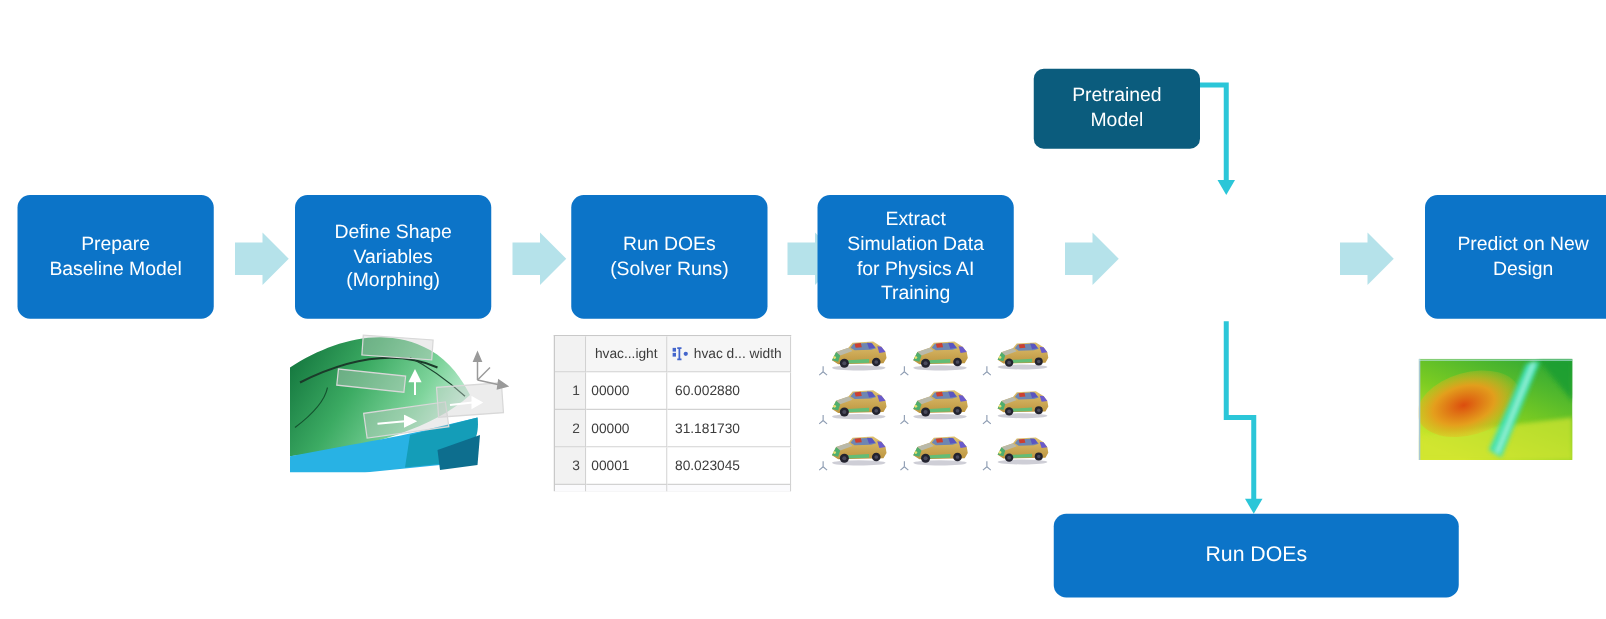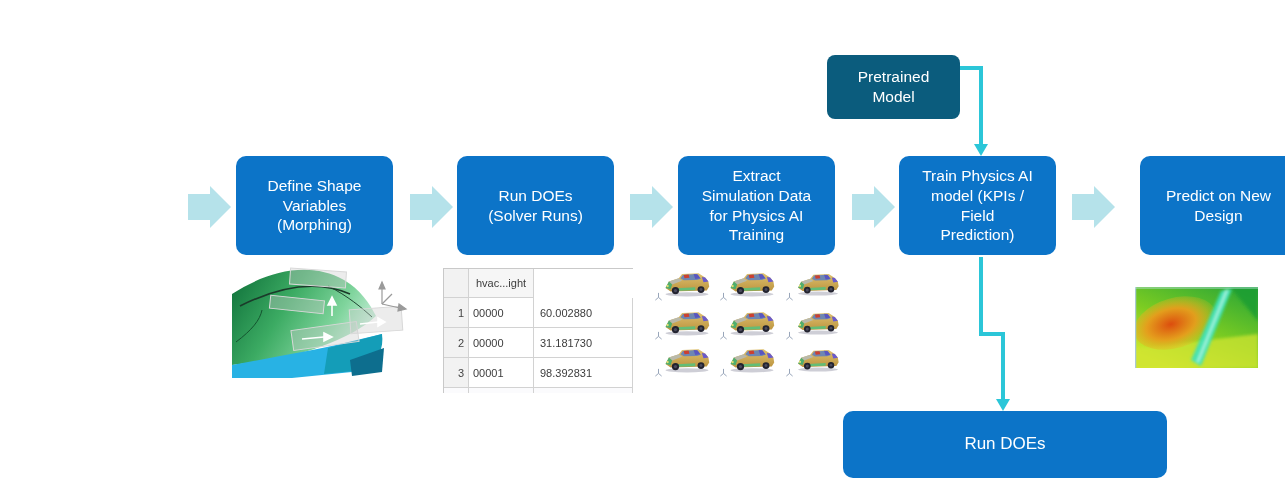--- a/index.html
+++ b/index.html
@@ -71,33 +71,31 @@
       <path d="M960,68 H981 V145" fill="none" stroke="#2bc6d8" stroke-width="4"></path>
       <polygon points="974,144 988,144 981,156" fill="#2bc6d8"></polygon>
     </g>
 
     <g>
       <path d="M981,257 V334 H1003 V400" fill="none" stroke="#2bc6d8" stroke-width="4"></path>
       <polygon points="996,399 1010,399 1003,411" fill="#2bc6d8"></polygon>
     </g>
   </svg>
 
+  <div class="box step-box" style="left:14px">Prepare
+Baseline Model</div>
   <div class="box step-box" style="left:236px">Define Shape
 Variables
 (Morphing)</div>
   <div class="box step-box" style="left:457px">Run DOEs
 (Solver Runs)</div>
-  <div class="box step-box" style="left:678px">Extract
+  <div class="box step-box" style="left:654px">Extract
 Simulation Data
 for Physics AI
 Training</div>
-  <div class="box step-box" style="left:899px">Train Physics AI
-model (KPIs /
-Field
-Prediction)</div>
   <div class="box step-box" style="left:1140px">Predict on New
 Design</div>
 
   <div class="box pretrained-box">Pretrained
 Model</div>
 
   <div class="box bottom-box">
     <div>Run DOEs</div>
   </div>
 
@@ -145,35 +143,48 @@
           <polygon points="167,40 174,45 166,47"></polygon>
         <line x1="150" y1="40" x2="160" y2="30"></line>
       </g>
     </svg>
   </div>
 
   <div class="doe-table">
     <div class="doe-tr doe-th">
       <div class="doe-td doe-num"></div>
       <div class="doe-td" style="justify-content:center">hvac...ight</div>
+      <div class="doe-td">
+        <svg class="th-icon" width="13" height="13" viewBox="0 0 13 13">
+          <g stroke="#4466cc" stroke-width="1.4" fill="#4466cc">
+            <rect x="0.5" y="2" width="1.6" height="1.6"></rect>
+              <rect x="0.5" y="6" width="1.6" height="1.6"></rect>
+            <line x1="5.5" y1="1.5" x2="5.5" y2="10.5"></line>
+              <line x1="3.8" y1="1.5" x2="7.2" y2="1.5"></line>
+              <line x1="3.8" y1="10.5" x2="7.2" y2="10.5"></line>
+            <circle cx="10.6" cy="6" r="1.7" stroke="none"></circle>
+          </g>
+        </svg>
+        <span>hvac d... width</span>
+      </div>
     </div>
     <div class="doe-tr">
       <div class="doe-td doe-num">1</div>
       <div class="doe-td">00000</div>
       <div class="doe-td" style="padding-left:6px">60.002880</div>
     </div>
     <div class="doe-tr">
       <div class="doe-td doe-num">2</div>
       <div class="doe-td">00000</div>
       <div class="doe-td" style="padding-left:6px">31.181730</div>
     </div>
     <div class="doe-tr">
       <div class="doe-td doe-num">3</div>
       <div class="doe-td">00001</div>
-      <div class="doe-td" style="padding-left:6px">98.392831</div>
+      <div class="doe-td" style="padding-left:6px">80.023045</div>
     </div>
     <div class="doe-tr">
       <div class="doe-td doe-num doe-partial"></div>
       <div class="doe-td doe-partial"></div>
       <div class="doe-td doe-partial"></div>
     </div>
   </div>
 
   <svg style="position:absolute; width:0; height:0">
     <defs>

